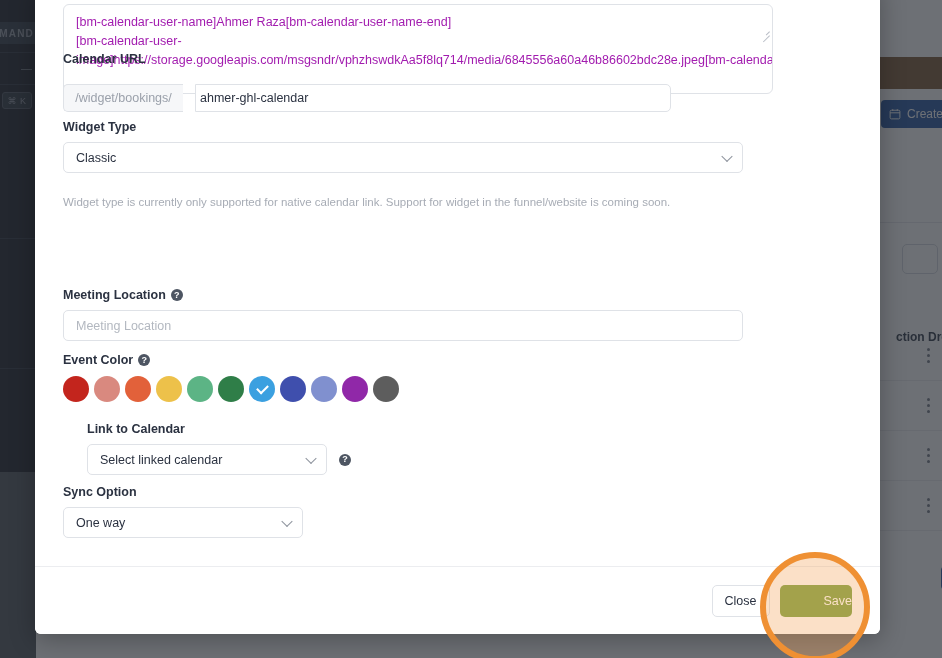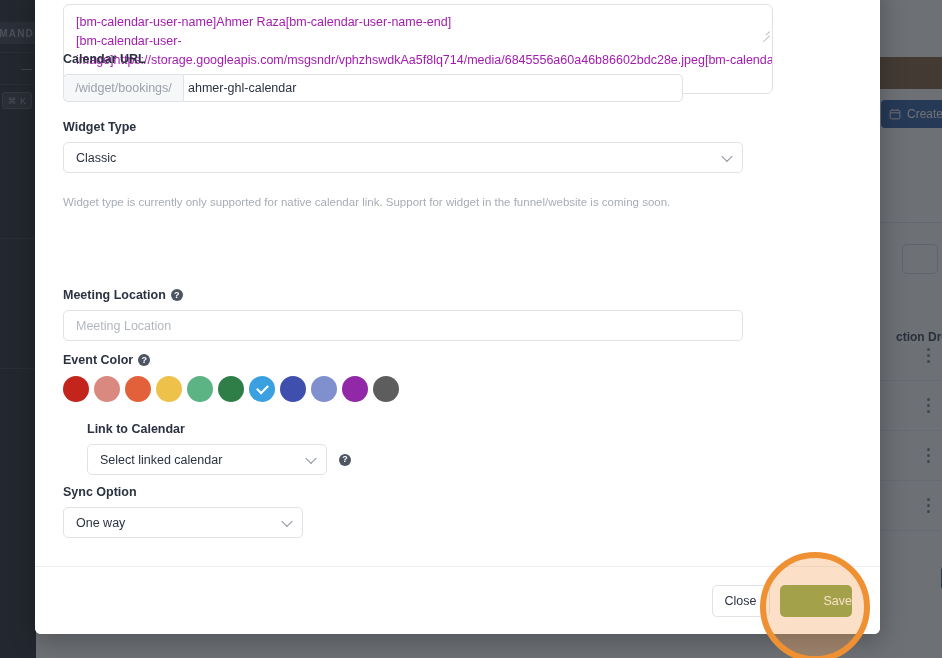--- a/index.html
+++ b/index.html
@@ -7,21 +7,21 @@
     width: 942px; height: 658px;
     overflow: hidden;
     font-family: "Liberation Sans", sans-serif;
     background: #ffffff;
   }
   #root { position: relative; width: 942px; height: 658px; }
 
   
   .bg-page { position: absolute; inset: 0; background: #5a5e63; }
   .bg-sidebar {
-    position: absolute; left: 0; top: 0; width: 36px; height: 658px;
+    position: absolute; left: 0; top: 0; width: 36px; height: 472px;
     background: #272b33;
   }
   .bg-sb-sep { position: absolute; left: 0; width: 36px; height: 1px; background: #3a3f49; }
   .bg-command {
     position: absolute; left: 0; top: 22px; width: 36px; height: 22px;
     background: #3d4450; color: #9aa0ab; font-size: 10px; font-weight: 700;
     letter-spacing: 1.2px; display: flex; align-items: center;
     justify-content: flex-end; padding-right: 2px; overflow: hidden;
   }
   .bg-dash {
@@ -242,21 +242,21 @@
 
       <div class="ta-wrap">
         <textarea class="ta" style="">[bm-calendar-user-name]Ahmer Raza[bm-calendar-user-name-end]
 [bm-calendar-user-
 image]https://storage.googleapis.com/msgsndr/vphzhswdkAa5f8lq714/media/6845556a60a46b86602bdc28e.jpeg[bm-calendar-user</textarea>
         <span class="ta-handle"></span>
       </div>
 
       <div class="field" style="left:28px; top:70px;">
         <div class="label">Calendar URL</div>
-        <div class="url-group" style="margin-top:8px;">
+        <div class="url-group" style="margin-top:18px;gap:12px;">
           <div class="url-addon">/widget/bookings/</div>
           <input class="url-input" value="ahmer-ghl-calendar" style="">
           <div class="url-tail"></div>
         </div>
       </div>
 
       <div class="field" style="left:28px; top:138px;">
         <div class="label">Widget Type</div>
         <div class="sel" style="width:680px; margin-top:8px;">
           <span>Classic</span>

